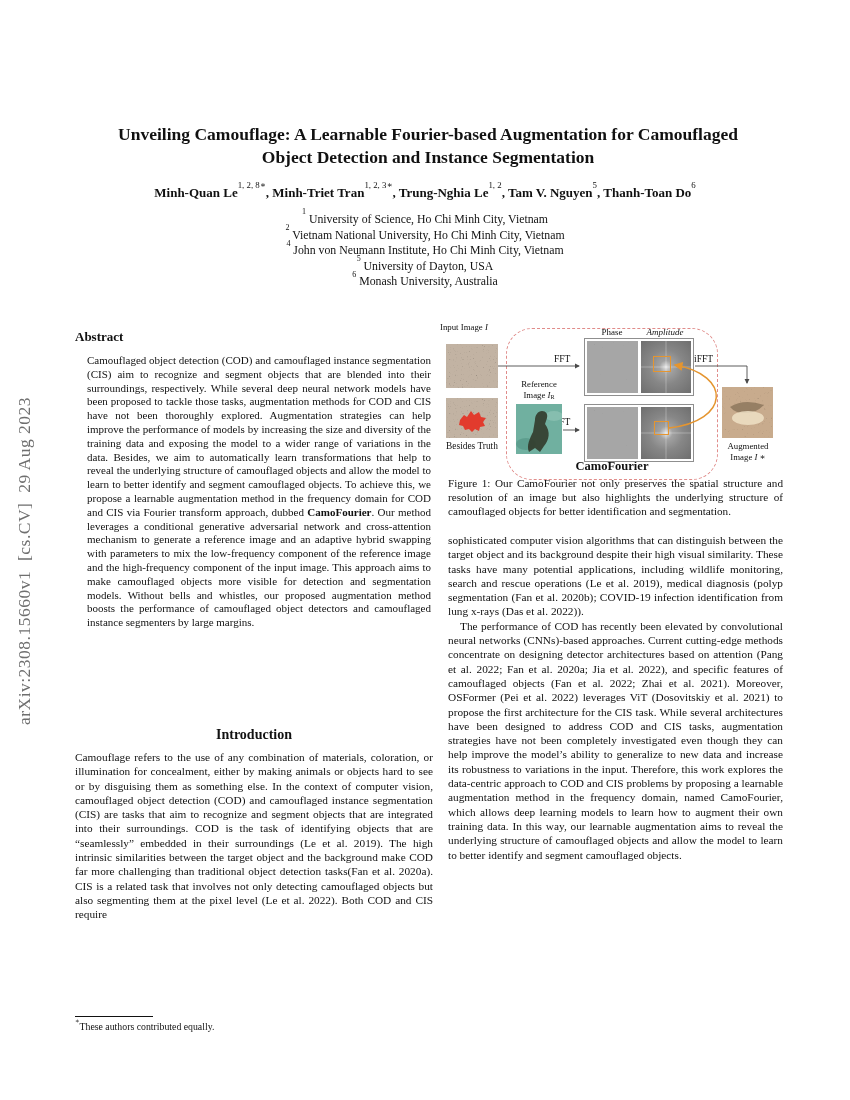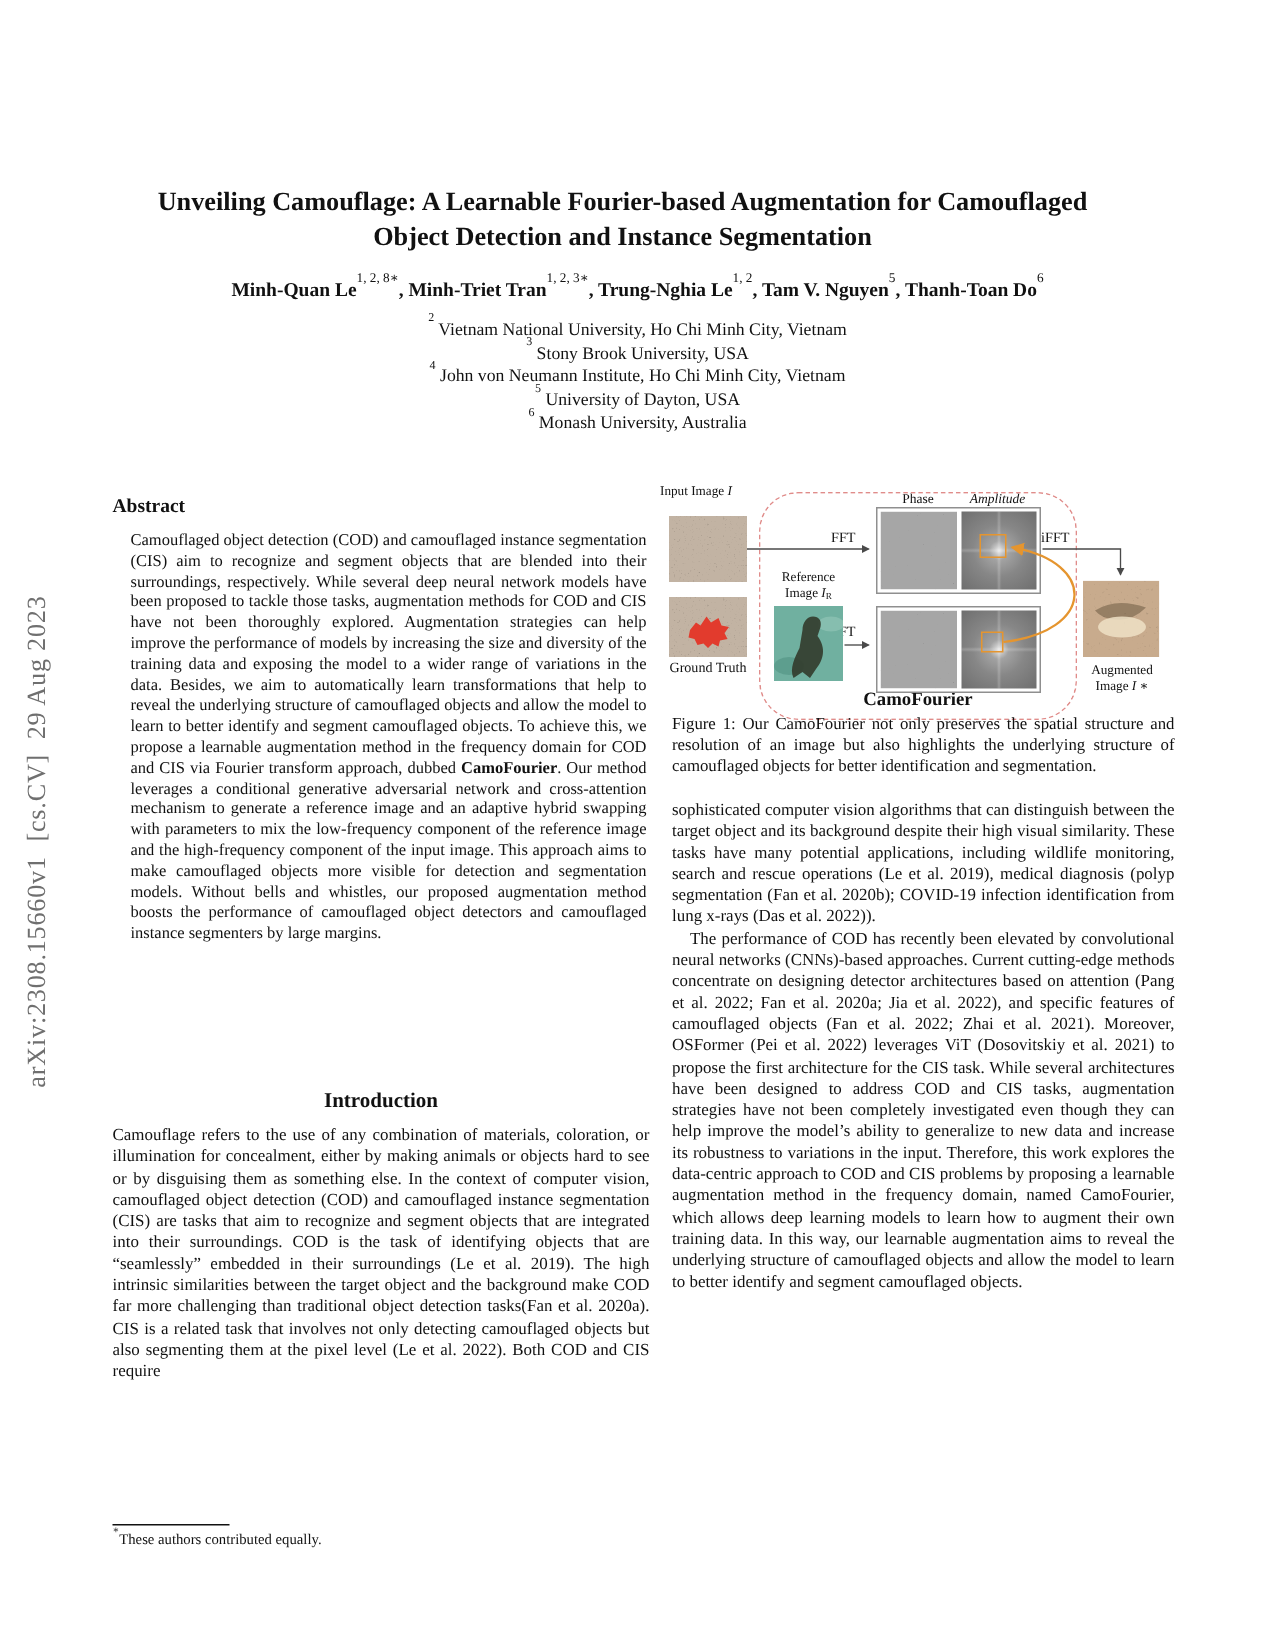--- a/index.html
+++ b/index.html
@@ -10,21 +10,21 @@
     font-family:"Liberation Serif","DejaVu Serif",serif; color:#111;
   }
   
   .arxiv-sidebar {
     position:absolute; left:-250px; top:545px; width:560px; height:32px;
     transform:rotate(-90deg); text-align:center;
     font-size:17.5px; color:#6f6f6f; white-space:pre; letter-spacing:0.5px;
   }
   
   .title {
-    position:absolute; left:95px; top:123px; width:640px;
+    position:absolute; left:108px; top:123px; width:640px;
     text-align:center; font-weight:bold; font-size:17.5px; line-height:23px;
   }
   .authors {
     position:absolute; left:55px; top:185px; width:740px;
     text-align:center; font-size:13px;
   }
   .authors sup, .affils sup, .footnote sup {
     font-size:0.68em; position:relative; top:-0.45em; line-height:0;
   }
   .affils {
@@ -109,22 +109,22 @@
         <feBlend in="SourceGraphic" in2="g" mode="multiply"></feBlend>
       </filter>
     </defs>
   </svg>
 
   <div class="arxiv-sidebar">arXiv:2308.15660v1  [cs.CV]  29 Aug 2023</div>
 
   <div class="title">Unveiling Camouflage: A Learnable Fourier-based Augmentation for Camouflaged Object Detection and Instance Segmentation</div>
   <div class="authors"><span><b>Minh-Quan Le</b><sup>1, 2, 8∗</sup><b>, </b></span><span><b>Minh-Triet Tran</b><sup>1, 2, 3∗</sup><b>, </b></span><span><b>Trung-Nghia Le</b><sup>1, 2</sup><b>, </b></span><span><b>Tam V. Nguyen</b><sup>5</sup><b>, </b></span><span><b>Thanh-Toan Do</b><sup>6</sup></span></div>
   <div class="affils">
+      <div><sup>1</sup> University of Science, Ho Chi Minh City, Vietnam</div>
       <div><sup>2</sup> Vietnam National University, Ho Chi Minh City, Vietnam</div>
-      <div><sup>3</sup> Stony Brook University, USA</div>
       <div><sup>4</sup> John von Neumann Institute, Ho Chi Minh City, Vietnam</div>
       <div><sup>5</sup> University of Dayton, USA</div>
       <div><sup>6</sup> Monash University, Australia</div>
     </div>
 
   <div class="abstract-block">
     <div class="abstract-heading">Abstract</div>
     <div class="abstract-text"><span>Camouflaged object detection (COD) and camouflaged instance segmentation (CIS) aim to recognize and segment objects that are blended into their surroundings, respectively. While several deep neural network models have been proposed to tackle those tasks, augmentation methods for COD and CIS have not been thoroughly explored. Augmentation strategies can help improve the performance of models by increasing the size and diversity of the training data and exposing the model to a wider range of variations in the data. Besides, we aim to automatically learn transformations that help to reveal the underlying structure of camouflaged objects and allow the model to learn to better identify and segment camouflaged objects. To achieve this, we propose a learnable augmentation method in the frequency domain for COD and CIS via Fourier transform approach, dubbed </span><b>CamoFourier</b><span>. Our method leverages a conditional generative adversarial network and cross-attention mechanism to generate a reference image and an adaptive hybrid swapping with parameters to mix the low-frequency component of the reference image and the high-frequency component of the input image. This approach aims to make camouflaged objects more visible for detection and segmentation models. Without bells and whistles, our proposed augmentation method boosts the performance of camouflaged object detectors and camouflaged instance segmenters by large margins.</span></div>
   </div>
 
@@ -133,21 +133,21 @@
     <p class="body-text">Camouflage refers to the use of any combination of materials, coloration, or illumination for concealment, either by making animals or objects hard to see or by disguising them as something else. In the context of computer vision, camouflaged object detection (COD) and camouflaged instance segmentation (CIS) are tasks that aim to recognize and segment objects that are integrated into their surroundings. COD is the task of identifying objects that are “seamlessly” embedded in their surroundings (Le et al. 2019). The high intrinsic similarities between the target object and the background make COD far more challenging than traditional object detection tasks(Fan et al. 2020a). CIS is a related task that involves not only detecting camouflaged objects but also segmenting them at the pixel level (Le et al. 2022). Both COD and CIS require</p>
   </div>
 
   <div class="footnote-rule"></div>
   <div class="footnote"><sup>∗</sup><span>These authors contributed equally.</span></div>
 
   <div class="figure">
     <div class="fig-dashed"></div>
 
     <div class="lbl" style="left:2px; top:4px; width:80px;"><span>Input Image </span><span class="var">I</span></div>
-    <div class="lbl ctr" style="left:0px; top:123px; width:68px; font-size:9.4px;">Ground Truth</div>
+    <div class="lbl ctr" style="left:0px; top:123px; width:68px; font-size:9.4px;">Besides Truth</div>
     <div class="lbl ctr" style="left:74px; top:61px; width:54px;"><span>Reference</span><br><span>Image </span><span class="var">I</span><span class="sub">R</span></div>
     <div class="lbl ctr" style="left:146px; top:9px; width:56px; font-size:9px;">Phase</div>
     <div class="lbl ctr" style="left:198px; top:9px; width:58px; font-size:9px;font-style:italic;">Amplitude</div>
     <div class="fft-lbl" style="left:116px; top:36px;">FFT</div>
     <div class="fft-lbl" style="left:116px; top:99px;">FFT</div>
     <div class="fft-lbl" style="left:256px; top:36px;">iFFT</div>
     <div class="beta-lbl" style="left:203px; top:40px;">β</div>
     <div class="camofourier-lbl">CamoFourier</div>
     <div class="lbl ctr" style="left:270px; top:123px; width:80px;"><span>Augmented</span><br><span>Image </span><span class="var">I</span><span> ∗</span></div>
 

